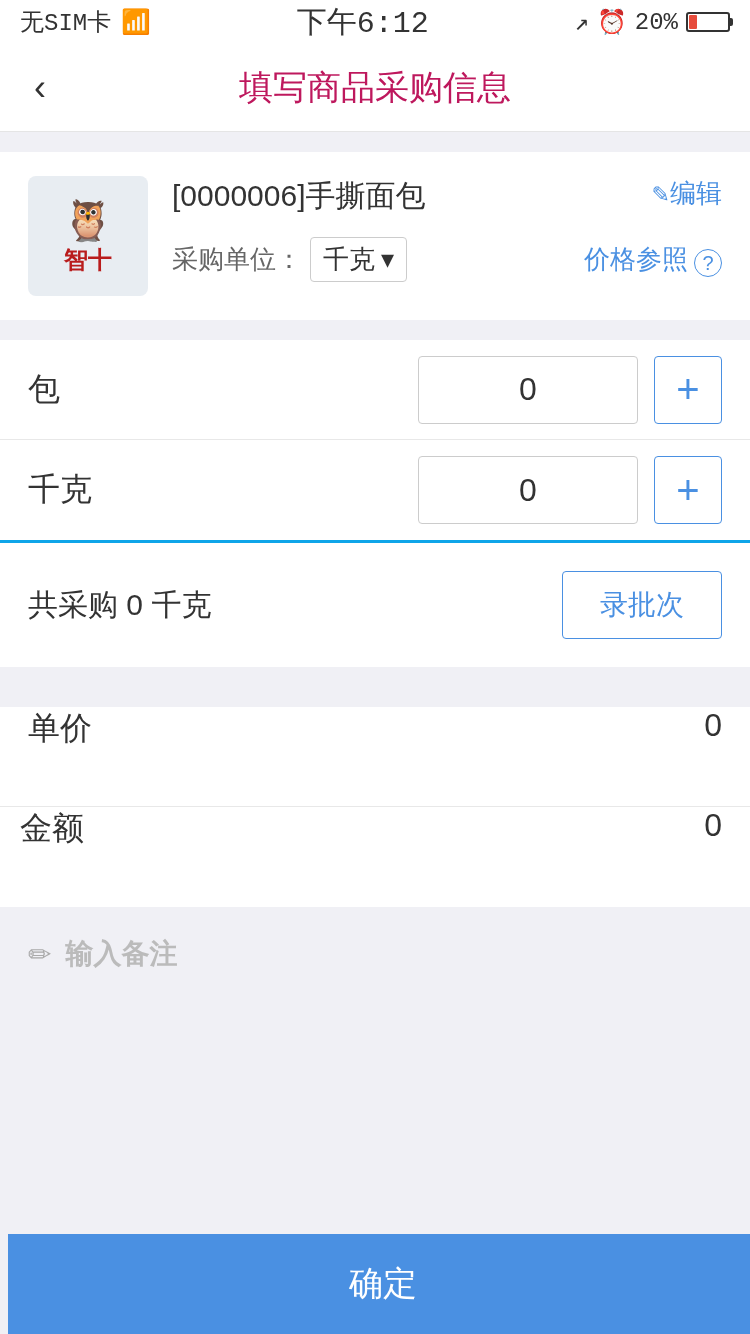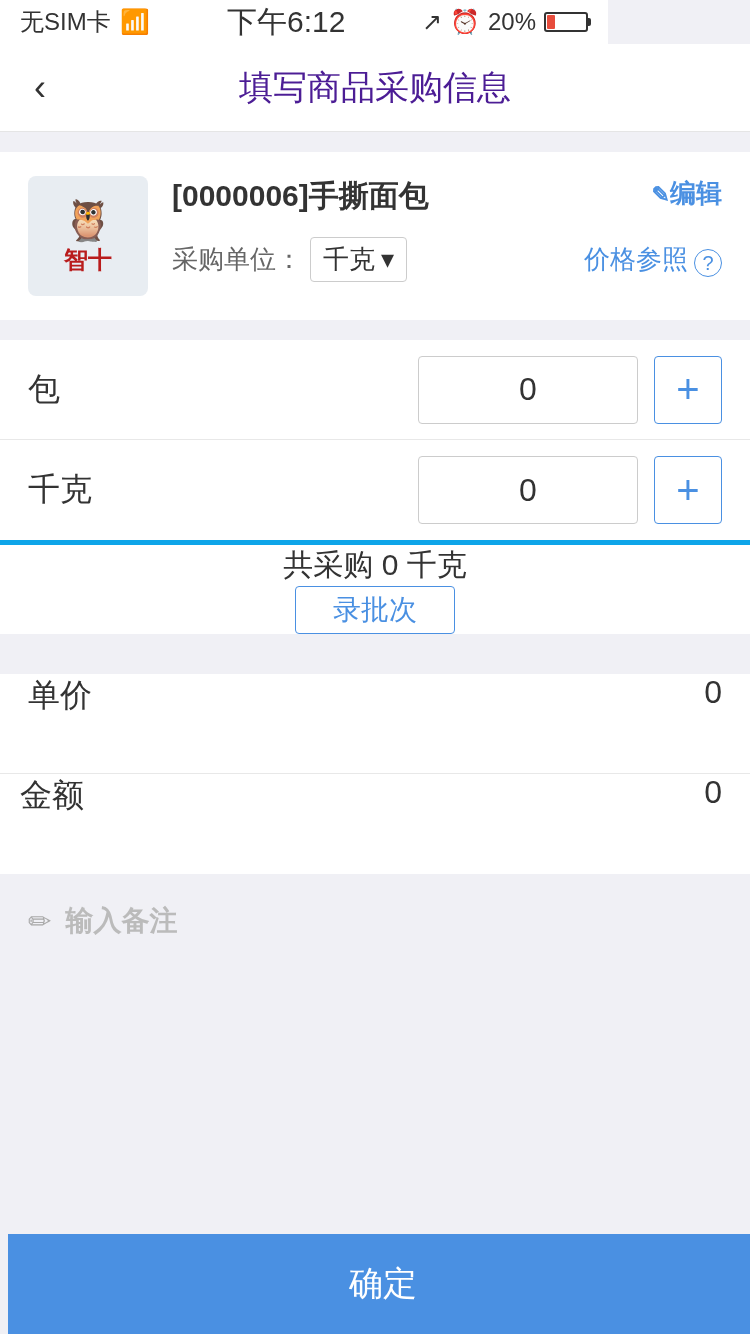--- a/index.html
+++ b/index.html
@@ -8,29 +8,30 @@
       width: 750px;
       min-height: 1334px;
       font-family: -apple-system, "PingFang SC", "Helvetica Neue", sans-serif;
       background: #f0f0f5;
       font-size: 28px;
       color: #333;
     }
 
     
     .status-bar {
-      width: 608px;
+      width: 750px;
       height: 44px;
       background: #fff;
       display: flex;
       align-items: center;
       justify-content: space-between;
       padding: 0 20px;
       font-size: 24px;
       color: #333;
+      font-family: Liberation Mono, monospace;
     }
     .status-bar .left { display: flex; align-items: center; gap: 10px; }
     .status-bar .center { font-size: 30px; font-weight: 500; }
     .status-bar .right { display: flex; align-items: center; gap: 8px; font-size: 24px; }
     .battery {
       width: 44px; height: 20px;
       border: 2px solid #333;
       border-radius: 3px;
       position: relative;
       display: inline-flex;
@@ -67,21 +68,21 @@
       position: absolute;
       left: 24px;
       font-size: 36px;
       color: #333;
       cursor: pointer;
       padding: 10px;
     }
     .nav-title {
       font-size: 34px;
       font-weight: 500;
-      color: #4c1d95;
+      color: #be185d;
     }
 
     
     .product-card {
       background: #fff;
       padding: 24px 28px;
       display: flex;
       align-items: flex-start;
       gap: 24px;
       margin-top: 20px;
@@ -105,21 +106,21 @@
     .product-image .logo-icon {
       font-size: 40px;
       color: #8899aa;
     }
     .product-info {
       flex: 1;
     }
     .product-name {
       font-size: 30px;
       color: #333;
-      font-weight: 700;
+      font-weight: 400;
       margin-bottom: 20px;
     }
     .product-unit-row {
       display: flex;
       align-items: center;
       justify-content: space-between;
     }
     .unit-label { font-size: 26px; color: #666; }
     .unit-select {
       display: inline-flex;
@@ -205,30 +206,30 @@
 
     
     .total-section {
       background: #fff;
       margin-top: 0;
     }
     .total-row {
       display: flex;
       align-items: center;
       justify-content: space-between;
-      border-top: 5px solid #0ea5e9;
-      flex-direction: column;
+      padding: 28px;
+      border-top: 3px solid #0ea5e9;
     }
     .total-text {
       font-size: 30px;
       color: #333;
     }
     .record-btn {
       width: 160px;
-      height: 48px;
+      height: 68px;
       border: 1px solid #4a90e2;
       border-radius: 4px;
       background: #fff;
       color: #4a90e2;
       font-size: 28px;
       display: flex;
       align-items: center;
       justify-content: center;
       cursor: pointer;
     }

